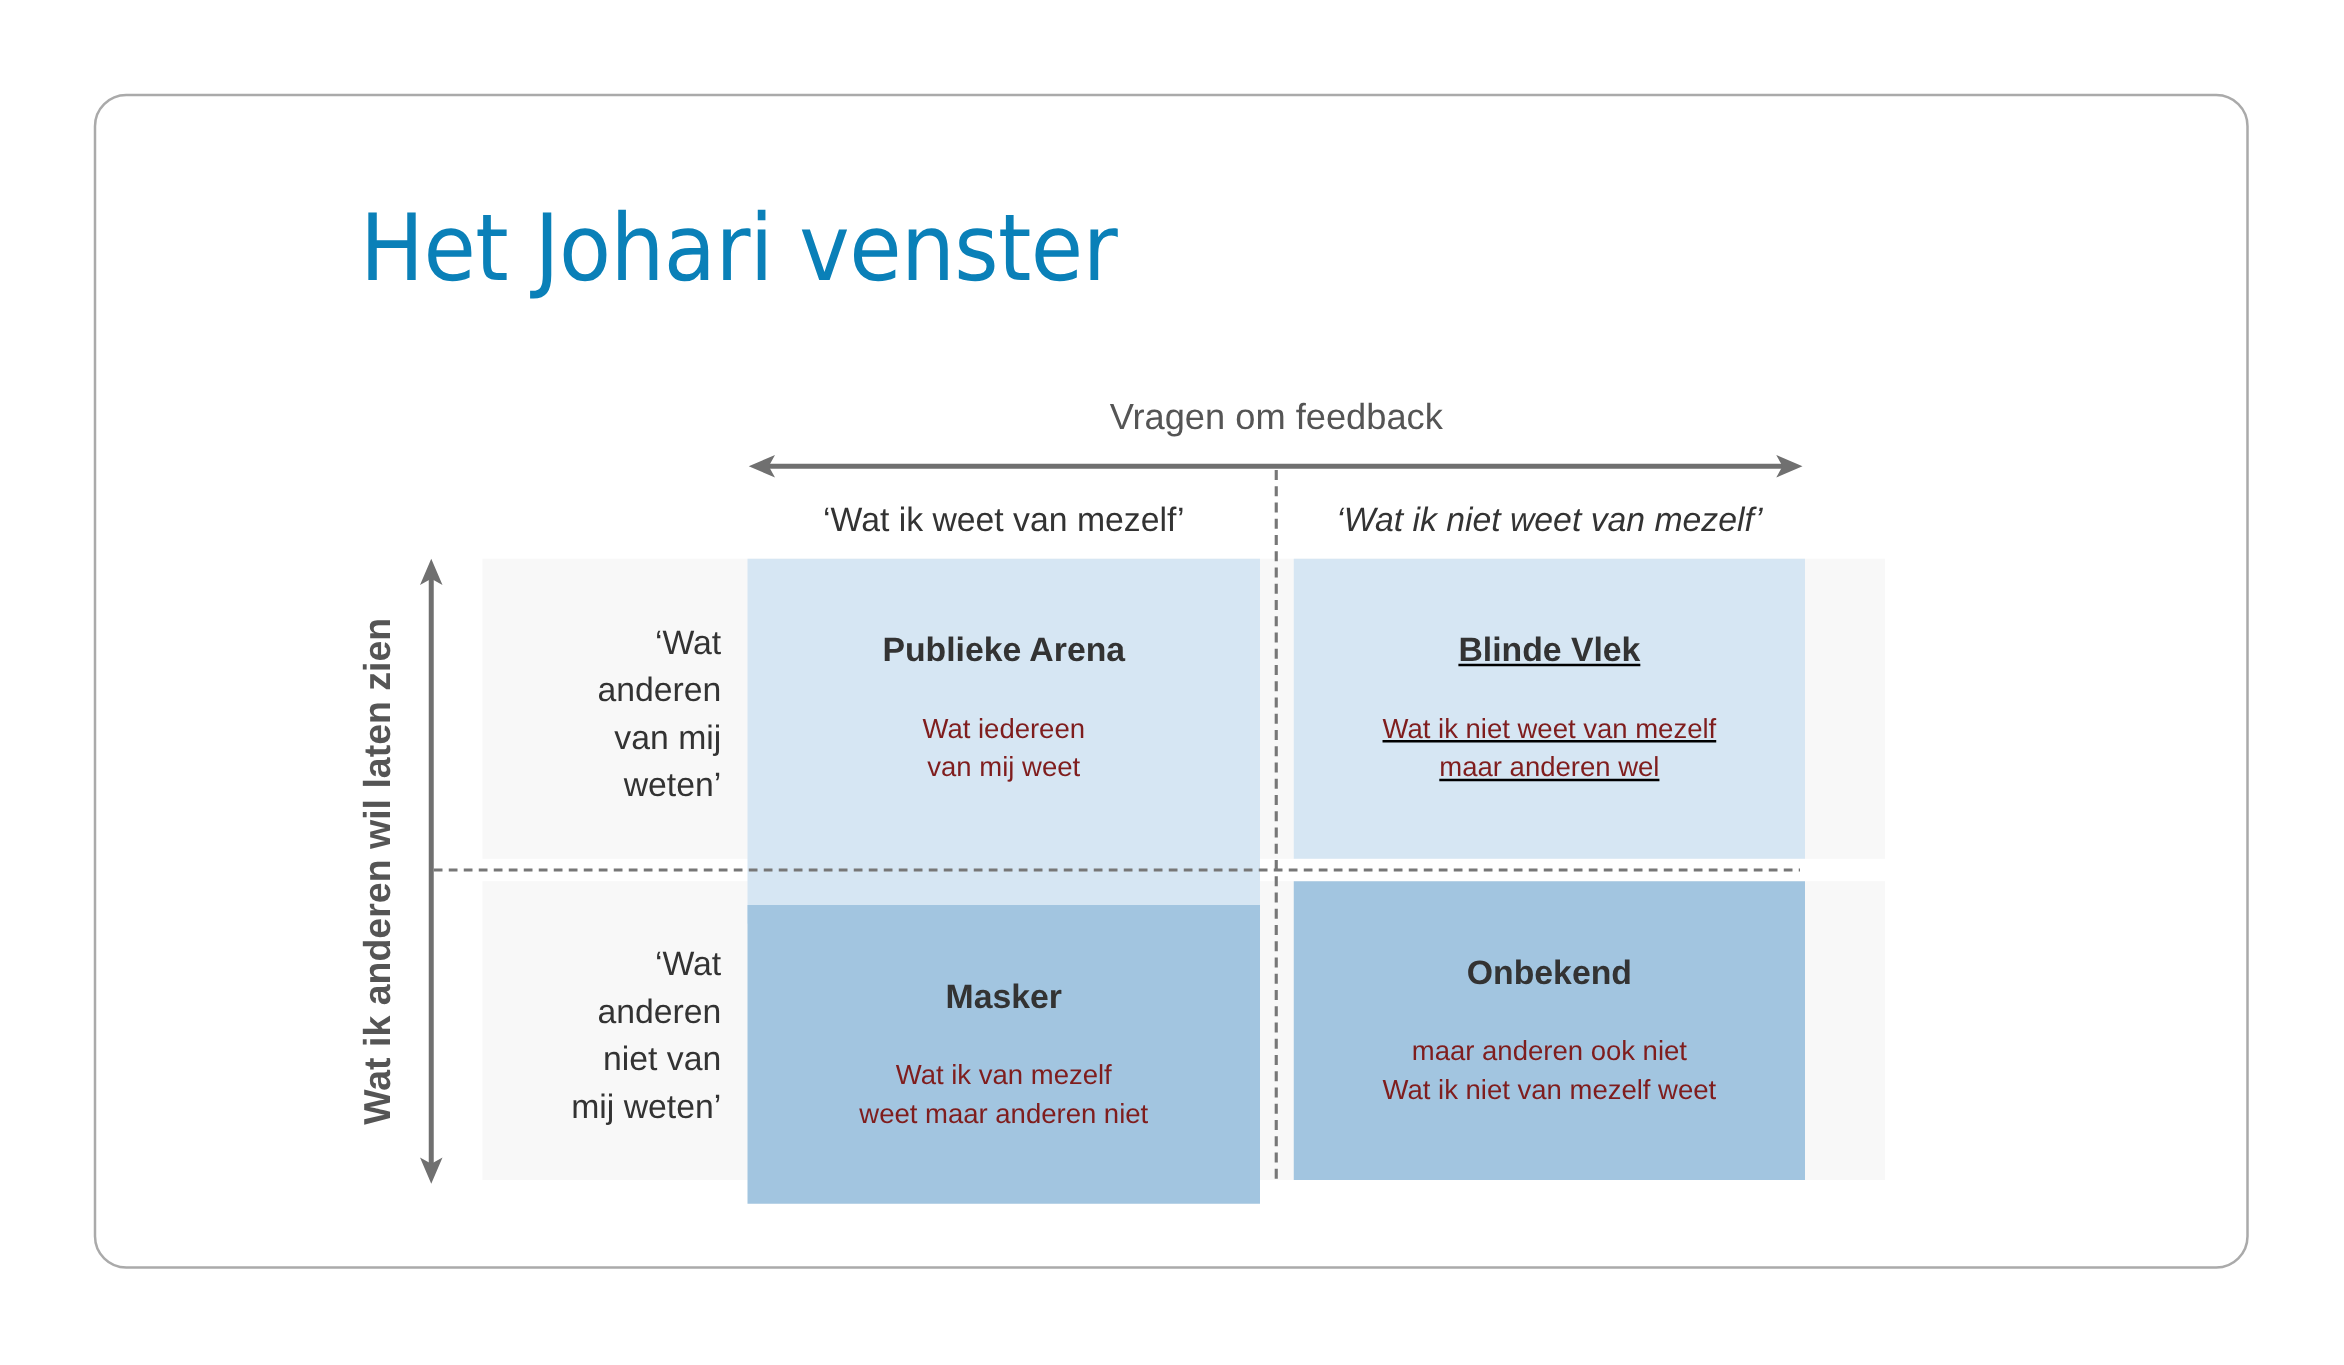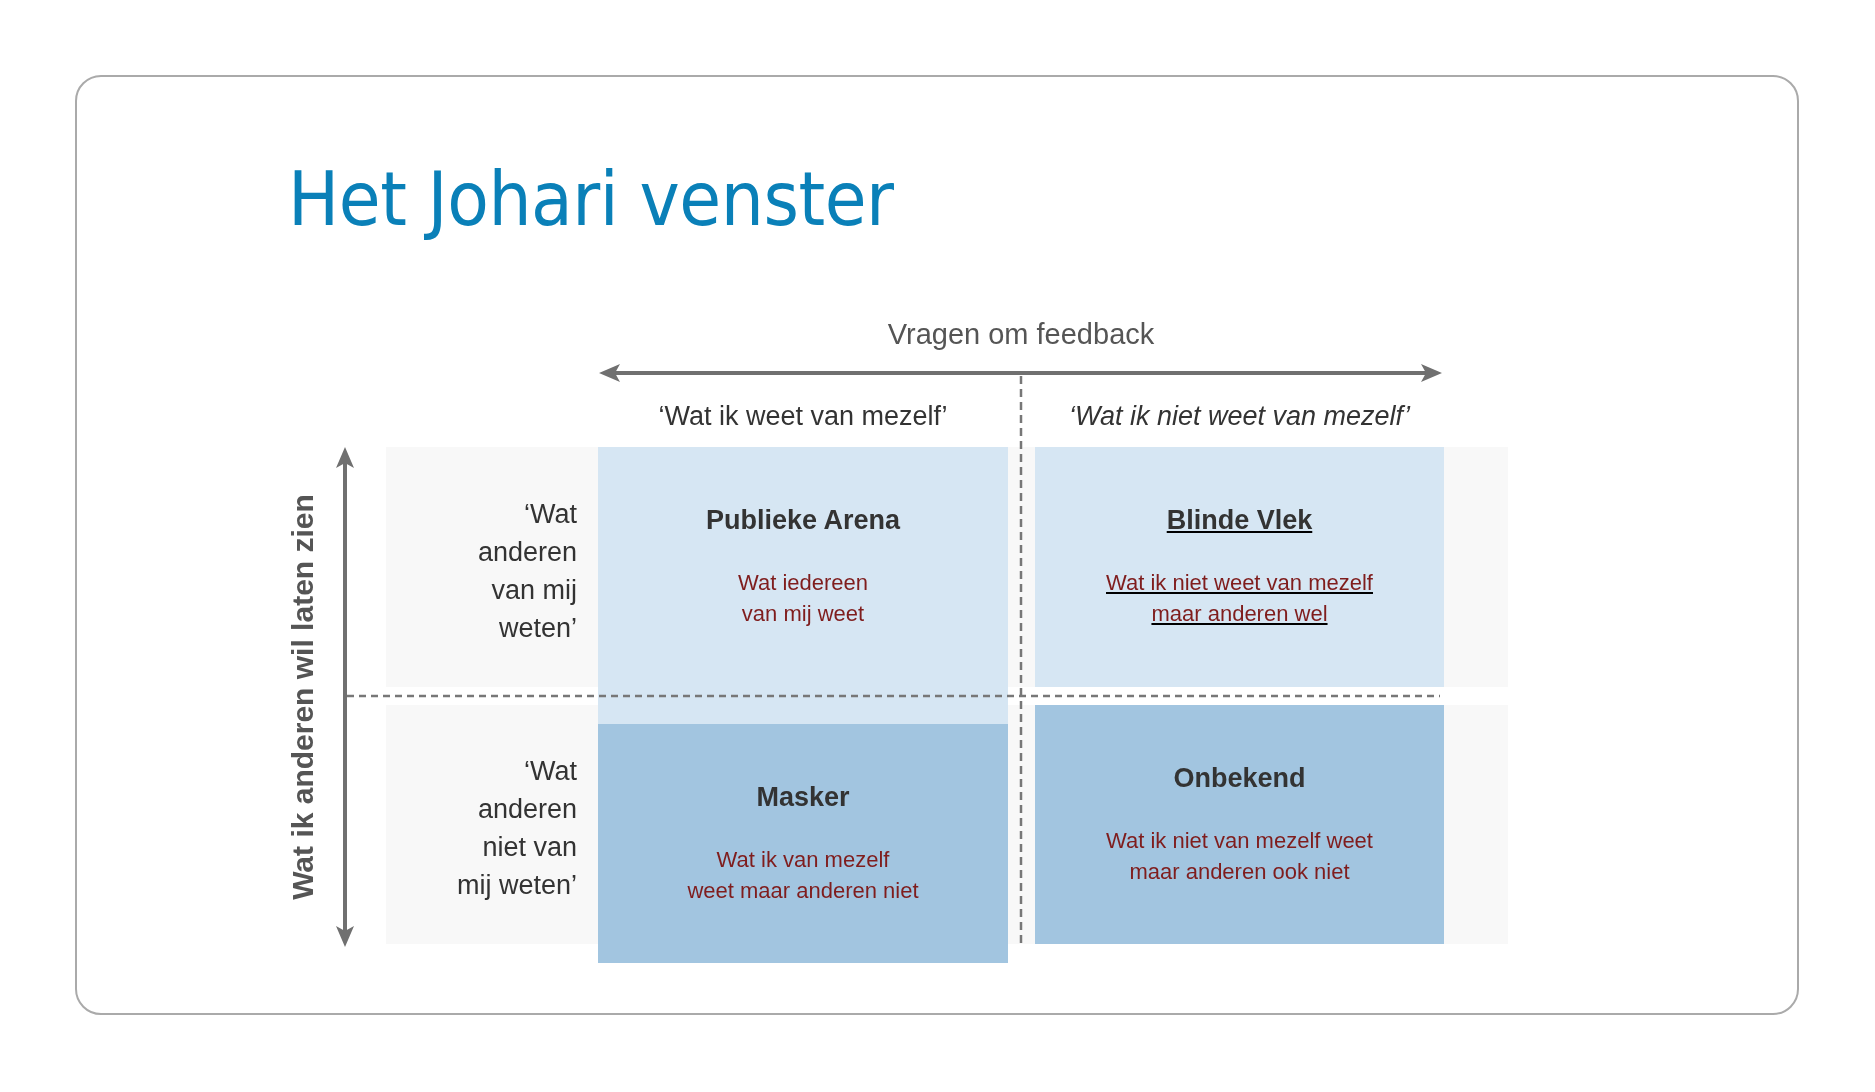--- a/index.html
+++ b/index.html
@@ -72,22 +72,22 @@
 <div class="cell cell-dark" style="left:598px;top:705px;width:410px;height:239px;margin-top:19px;">
   <div class="cell-title">Masker</div>
   <div class="cell-sub">
     <div>Wat ik van mezelf</div>
     <div>weet maar anderen niet</div>
   </div>
 </div>
 <div class="cell cell-dark" style="left:1035px;top:705px;width:409px;height:239px;">
   <div class="cell-title">Onbekend</div>
   <div class="cell-sub">
+    <div>maar anderen ook niet</div>
     <div>Wat ik niet van mezelf weet</div>
-    <div>maar anderen ook niet</div>
   </div>
 </div>
 
 <svg class="overlay" width="1875" height="1092">
   <g>
     <line x1="610" y1="373" x2="1430" y2="373" stroke="#707070" stroke-width="4"></line>
     <polygon points="599,373 620,364 615,373 620,382" fill="#707070"></polygon>
     <polygon points="1442,373 1421,364 1426,373 1421,382" fill="#707070"></polygon>
   </g>
   <g>

